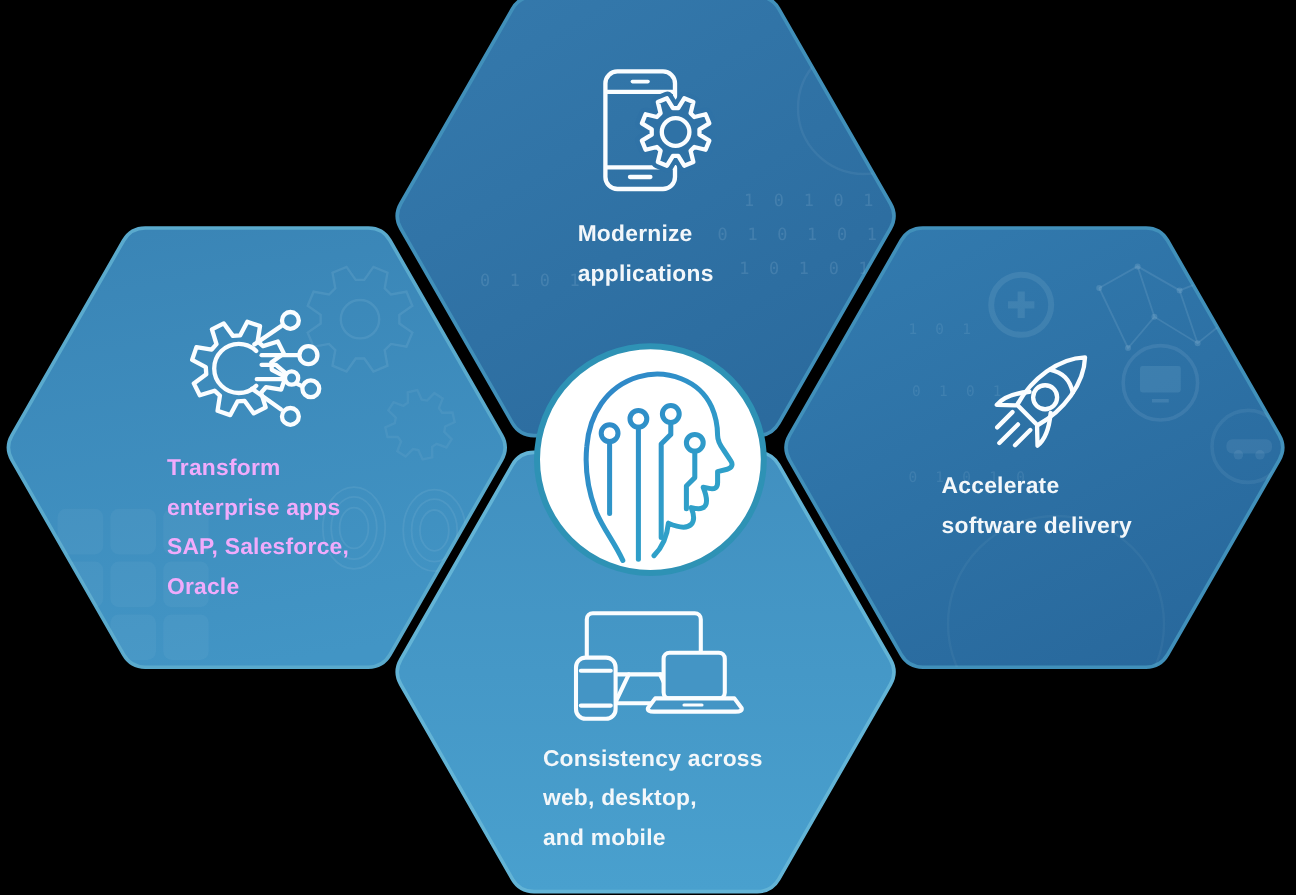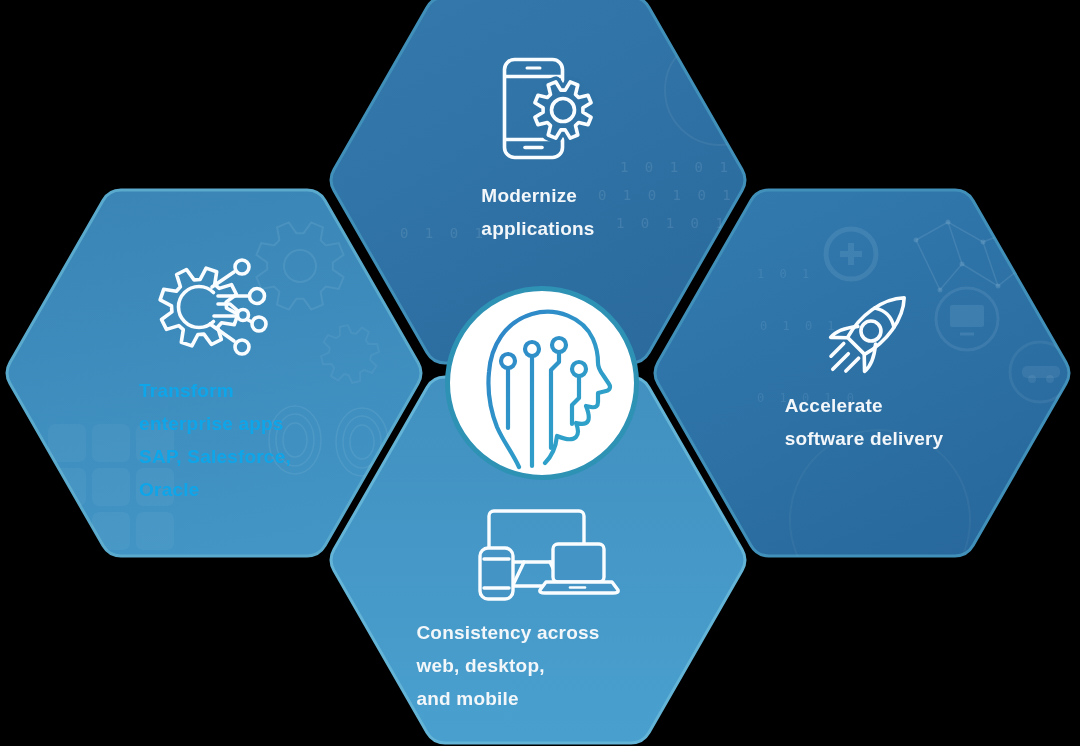--- a/index.html
+++ b/index.html
@@ -199,22 +199,22 @@
     <circle cx="579" cy="369" r="7"></circle>
     <path d="M508,368 V428"></path>
     <path d="M532,356 V466"></path>
     <path d="M559,352 V362 L551,370 V448"></path>
     <path d="M579,376 V398 L572,405 V424"></path>
   </g>
 </svg>
 
   <div class="label" style="left: 538px; top: 179px; color: rgb(243, 247, 250);">Modernize
 applications</div>
-  <div class="label" style="left: 215px; top: 374px; color: #0ea5e9;">Transform
+  <div class="label" style="left: 215px; top: 374px; color: #f0abfc;">Transform
 enterprise apps
 SAP, Salesforce,
 Oracle</div>
   <div class="label" style="left: 864px; top: 389px; color: rgb(243, 247, 250);">Accelerate
 software delivery</div>
-  <div class="label" style="left: 508px; top: 616px; color: rgb(243, 247, 250);">Consistency across
+  <div class="label" style="left: 544px; top: 616px; color: rgb(243, 247, 250);">Consistency across
 web, desktop,
 and mobile</div>
 </div>
 
 </body></html>

